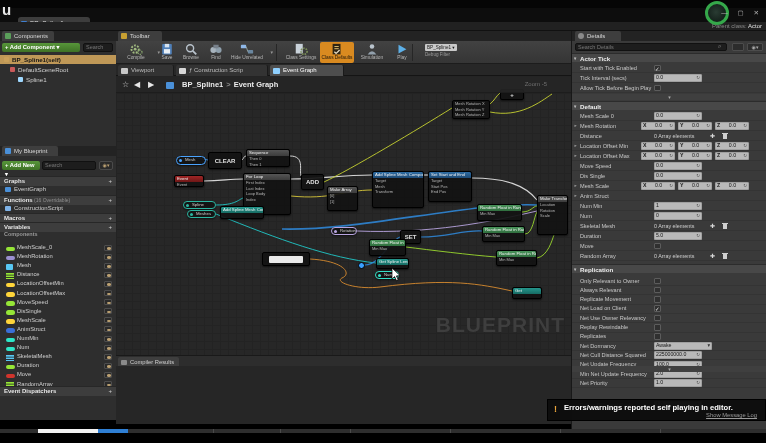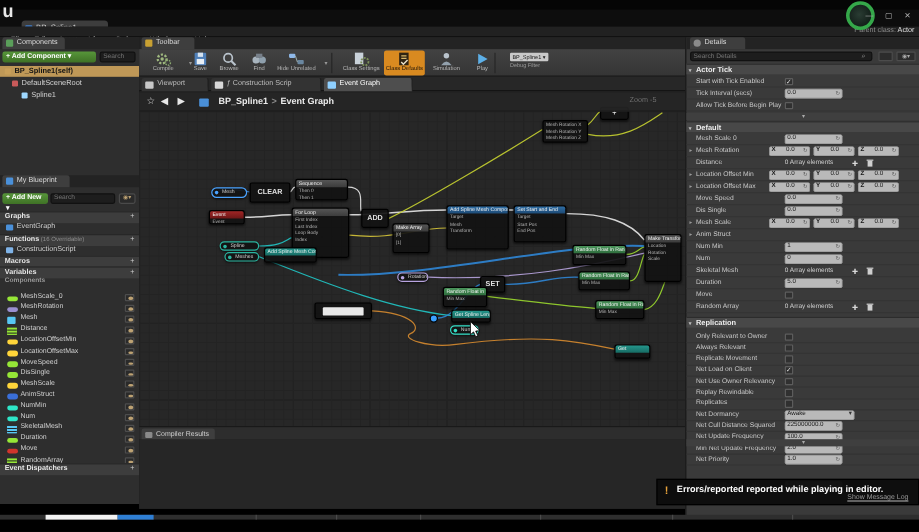--- a/index.html
+++ b/index.html
@@ -313,20 +313,21 @@
         <div class="tsep" style="left: 296px;"></div>
         <div id="debugdrop">BP_Spline1 ▾</div>
         <div id="debugfilter">Debug Filter</div>
       </div>
     <div class="abs" id="doctabs">
         <div class="dtab" style="left: 2px; width: 56px;"><span class="ticon2" style="background: rgb(200, 200, 200); border-radius: 1px;"></span><span>Viewport</span></div>
         <div class="dtab" style="left: 60px; width: 92px;"><span class="ticon2" style="background: rgb(216, 216, 216); border-radius: 1px;"></span><span>ƒ  Construction Scrip</span></div>
         <div class="dtab active" style="left: 154px; width: 74px;"><span class="ticon2" style="background: rgb(143, 208, 255); border-radius: 1px;"></span><span>Event Graph</span></div>
       </div>
     <div class="abs" id="canvas">
+      <div id="watermark">BLUEPRINT</div>
       <svg id="wiresvg" width="455" height="278" viewBox="116 77 455 278">
           <path d="M204,181 C222,181 228,179 243,179" stroke="#e8e8e8" stroke-width="1.2" fill="none" opacity="0.9"></path>
           <path d="M242,160 C244,158 244,156 246,156" stroke="#e8e8e8" stroke-width="1" fill="none" opacity="0.9"></path>
           <path d="M178,160 C192,157 198,158 208,160" stroke="#4aa3ff" stroke-width="1" fill="none" opacity="0.9"></path>
           <path d="M291,179 C320,179 340,175 372,175" stroke="#e8e8e8" stroke-width="1.2" fill="none" opacity="0.9"></path>
           <path d="M424,175 C426,175 426,175 428,175" stroke="#e8e8e8" stroke-width="1.2" fill="none" opacity="0.9"></path>
           <path d="M290,156 C305,156 299,170 301,176" stroke="#e8e8e8" stroke-width="1" fill="none" opacity="0.9"></path>
           <path d="M291,196 C330,200 345,190 372,190" stroke="#d8c83a" stroke-width="1" fill="none" opacity="0.9"></path>
           <path d="M324,182 C350,170 420,128 452,108" stroke="#c6d230" stroke-width="1" fill="none" opacity="0.9"></path>
           <path d="M490,104 C495,100 496,96 500,93" stroke="#c6d230" stroke-width="1" fill="none" opacity="0.9"></path>
@@ -714,21 +715,21 @@
         <span class="dlabel">Editor Billboard Scale</span>
         <div class="valbox" style="left: 82px; width: 48px;">
           <span>1.0</span>
           <span class="spin">↻</span>
         </div>
       </div>
     </div>
 
   <div class="abs" id="toast">
     <span id="toast-excl">!</span>
-    <span id="toast-msg">Errors/reported reported while playing in editor.</span>
+    <span id="toast-msg">Errors/warnings reported self playing in editor.</span>
     <span id="toast-link">Show Message Log</span>
   </div>
 
   <div class="abs" id="scrubtrack">
       <div class="scrubseg" style="left: 38px; width: 60px; background: rgb(242, 242, 242);"></div>
       <div class="scrubseg" style="left: 98px; width: 30px; background: rgb(47, 127, 212);"></div>
       <div class="scrubmark" style="left: 213px;"></div>
       <div class="scrubmark" style="left: 280px;"></div>
       <div class="scrubmark" style="left: 350px;"></div>
       <div class="scrubmark" style="left: 450px;"></div>

